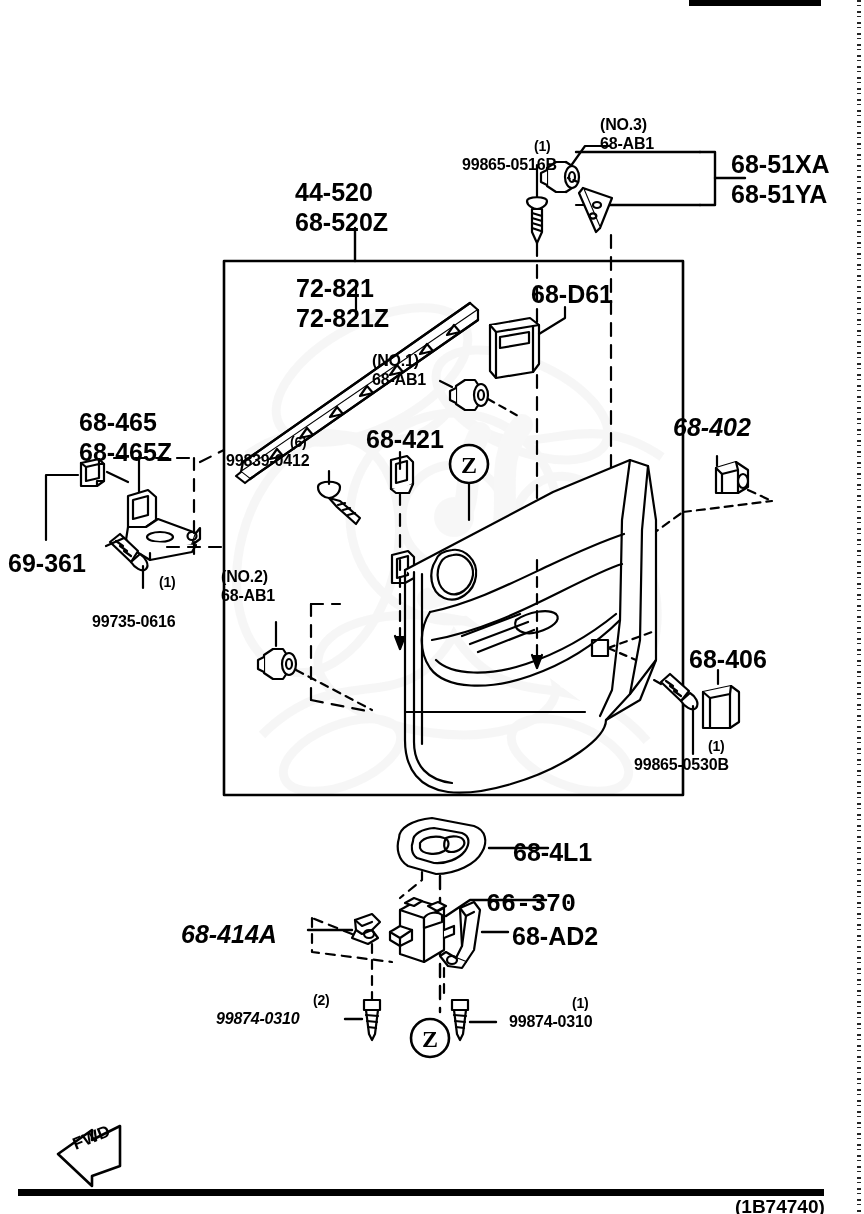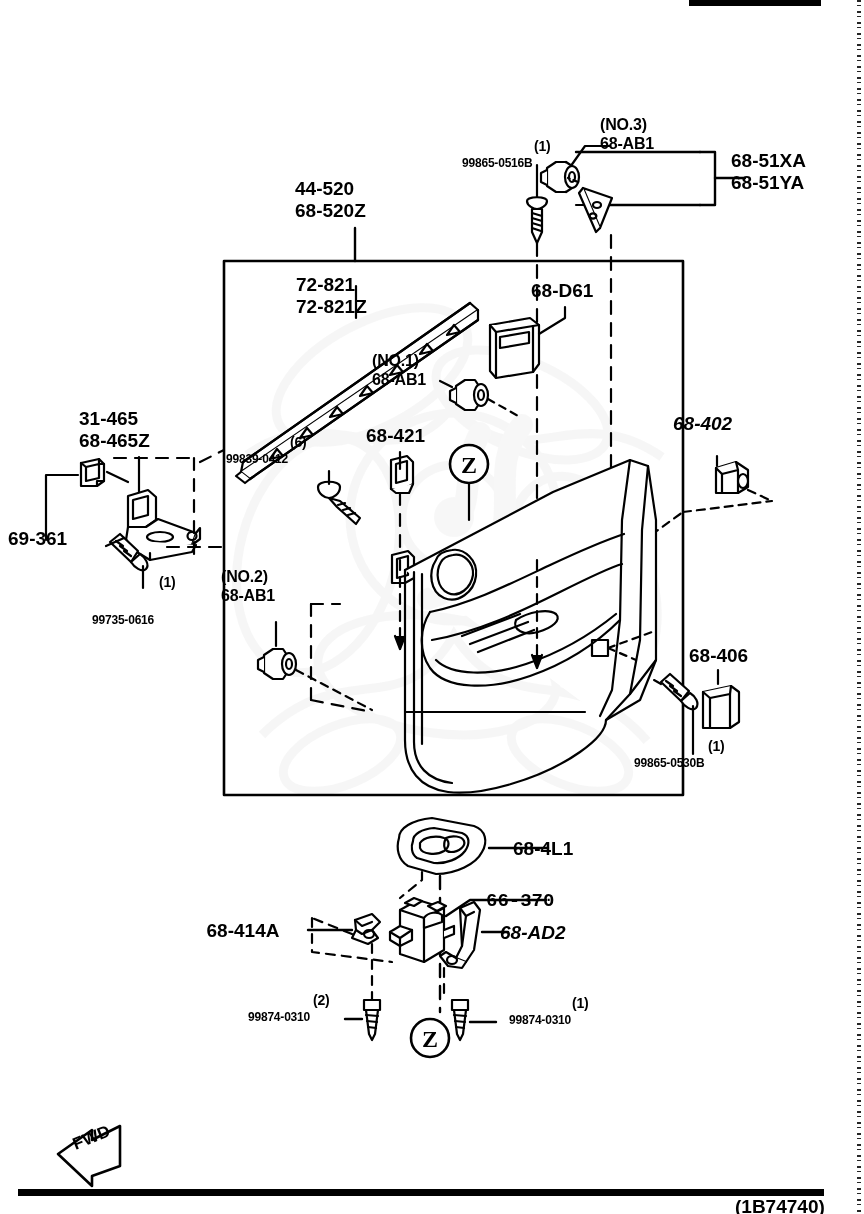--- a/index.html
+++ b/index.html
@@ -18,25 +18,25 @@
   
   .lbl{
     position:absolute;
     font-family:"Liberation Sans", sans-serif;
     font-weight:bold;
     color:#000;
     white-space:nowrap;
     letter-spacing:-0.2px;
     line-height:1.18;
   }
-  .lbl.big{ font-size:19px; letter-spacing:0px; }
-  .lbl.mid{ font-size:12px; }
+  .lbl.big{ font-size:25px; letter-spacing:0px; }
+  .lbl.mid{ font-size:16px; }
   .lbl.qty{ font-size:14px; font-weight:bold; }
   .lbl.ctr{ }
-  .lbl.right{ text-align:center; }
+  .lbl.right{ text-align:left;font-style:italic; }
 
   
   .rule{ position:absolute; background:#000; }
 
   
   #watermark{
     position:absolute;
     left:222px; top:255px;
     width:462px; height:542px;
     opacity:0.072;
@@ -425,25 +425,25 @@
   </div>
   <div class="lbl qty" style="left:534px; top:138px;">
     <span>(1)</span>
   </div>
 
   <div class="lbl big" style="left:531px; top:280px;">
     <span>68-D61</span>
   </div>
 
   <div class="lbl big ctr" style="left:79px; top:408px; width:120px;">
-    <div>31-465</div>
+    <div>68-465</div>
     <div>68-465Z</div>
   </div>
 
-  <div class="lbl big" style="left:8px; top:528px;">
+  <div class="lbl big" style="left:8px; top:549px;">
     <span>69-361</span>
   </div>
 
   <div class="lbl mid" style="left:92px; top:613px;">
     <span>99735-0616</span>
   </div>
   <div class="lbl qty" style="left:159px; top:574px;">
     <span>(1)</span>
   </div>
 
@@ -478,21 +478,21 @@
   </div>
 
   <div class="lbl big" style="left:486px; top:890px;font-family:Liberation Mono, monospace;">
     <span>66-370</span>
   </div>
 
   <div class="lbl big right" style="left:181px; top:920px; width:124px;">
     <span>68-414A</span>
   </div>
 
-  <div class="lbl big" style="left:500px; top:922px;font-style:italic;">
+  <div class="lbl big" style="left:512px; top:922px;">
     <span>68-AD2</span>
   </div>
 
   <div class="lbl mid right" style="left:216px; top:1010px; width:126px;">
     <span>99874-0310</span>
   </div>
   <div class="lbl qty" style="left:313px; top:992px;">
     <span>(2)</span>
   </div>
 

